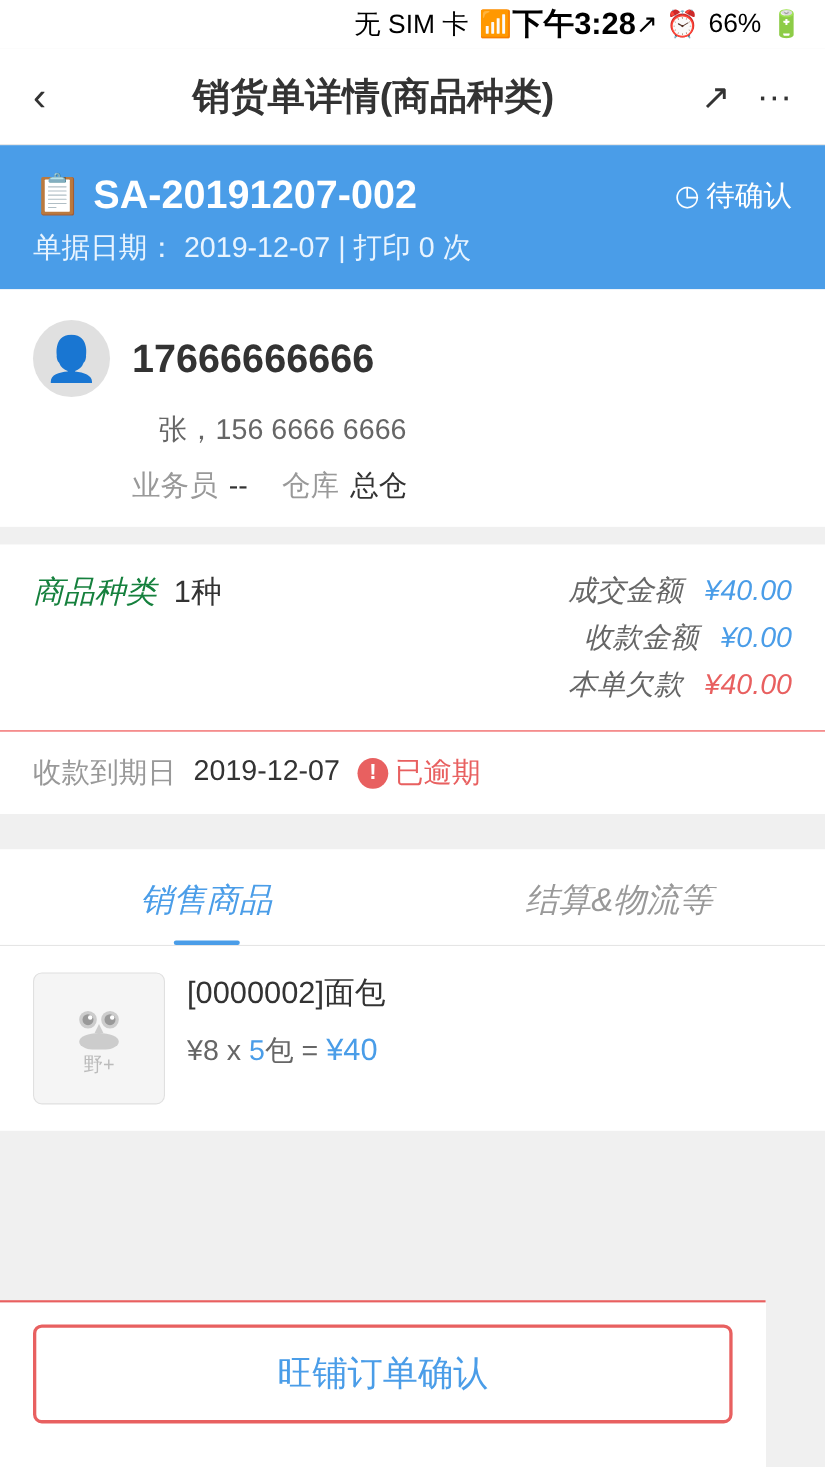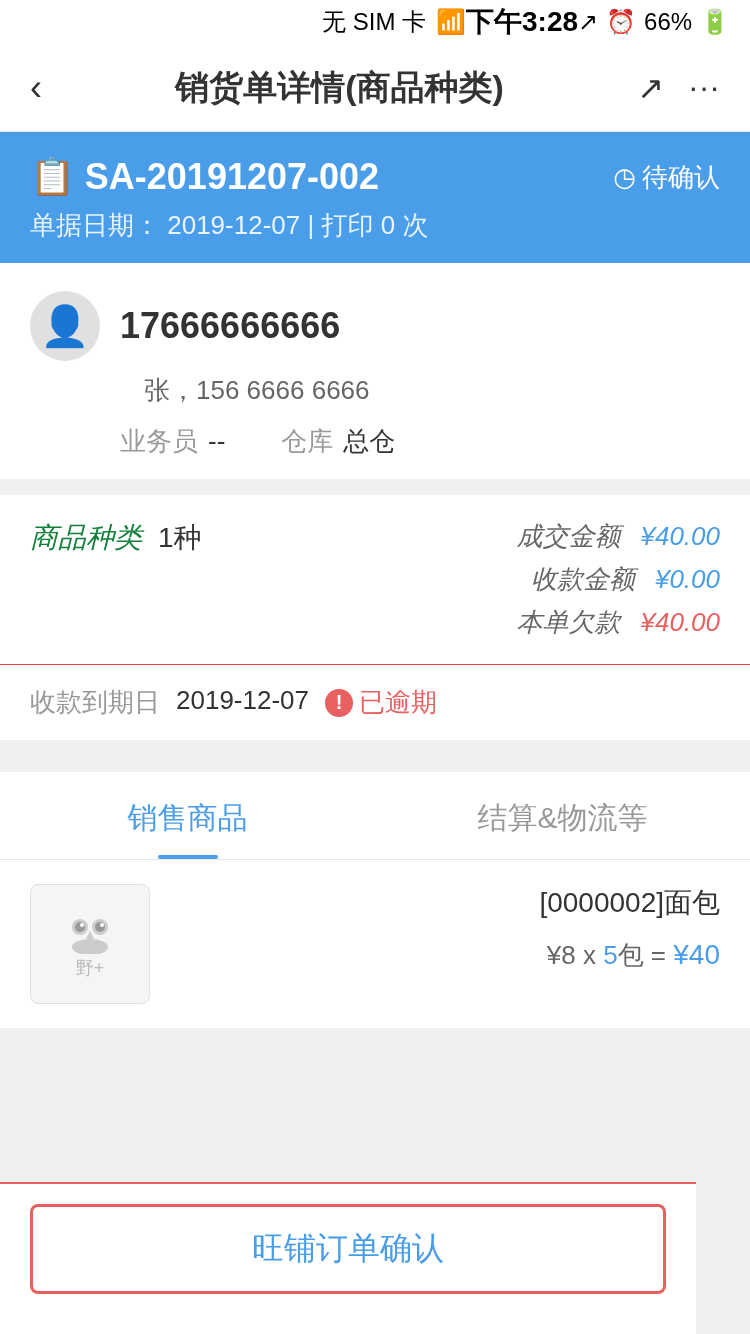--- a/index.html
+++ b/index.html
@@ -125,21 +125,21 @@
     }
     .customer-info {
       font-size: 26px;
       color: #666;
       margin-left: 114px;
       margin-bottom: 16px;
     }
     .customer-meta {
       display: flex;
       align-items: flex-end;
-      gap: 56px;
+      gap: 31px;
       margin-left: 90px;
       font-size: 26px;
       color: #666;
     }
     .customer-meta-item {
       display: flex;
       align-items: center;
       gap: 10px;
     }
     .customer-meta-label { color: #999; }
@@ -221,20 +221,21 @@
     .overdue-text { color: #e86060; }
 
     
     .tabs-container {
       background: #fff;
       margin-top: 16px;
     }
     .tabs {
       display: flex;
       border-bottom: 1px solid #e5e5e5;
+      font-style: italic;
     }
     .tab {
       flex: 1;
       text-align: center;
       padding: 26px 0 20px;
       font-size: 30px;
       color: #999;
       cursor: pointer;
       position: relative;
     }
@@ -265,21 +266,21 @@
       width: 120px;
       height: 120px;
       background: #f5f5f5;
       border-radius: 8px;
       display: flex;
       align-items: center;
       justify-content: center;
       flex-shrink: 0;
       border: 1px solid #e0e0e0;
     }
-    .product-info { flex: 1; text-align: right; }
+    .product-info { flex: 1; }
     .product-name {
       font-size: 28px;
       color: #333;
       margin-bottom: 16px;
       font-weight: 500;
     }
     .product-price {
       font-size: 26px;
       color: #666;
     }

